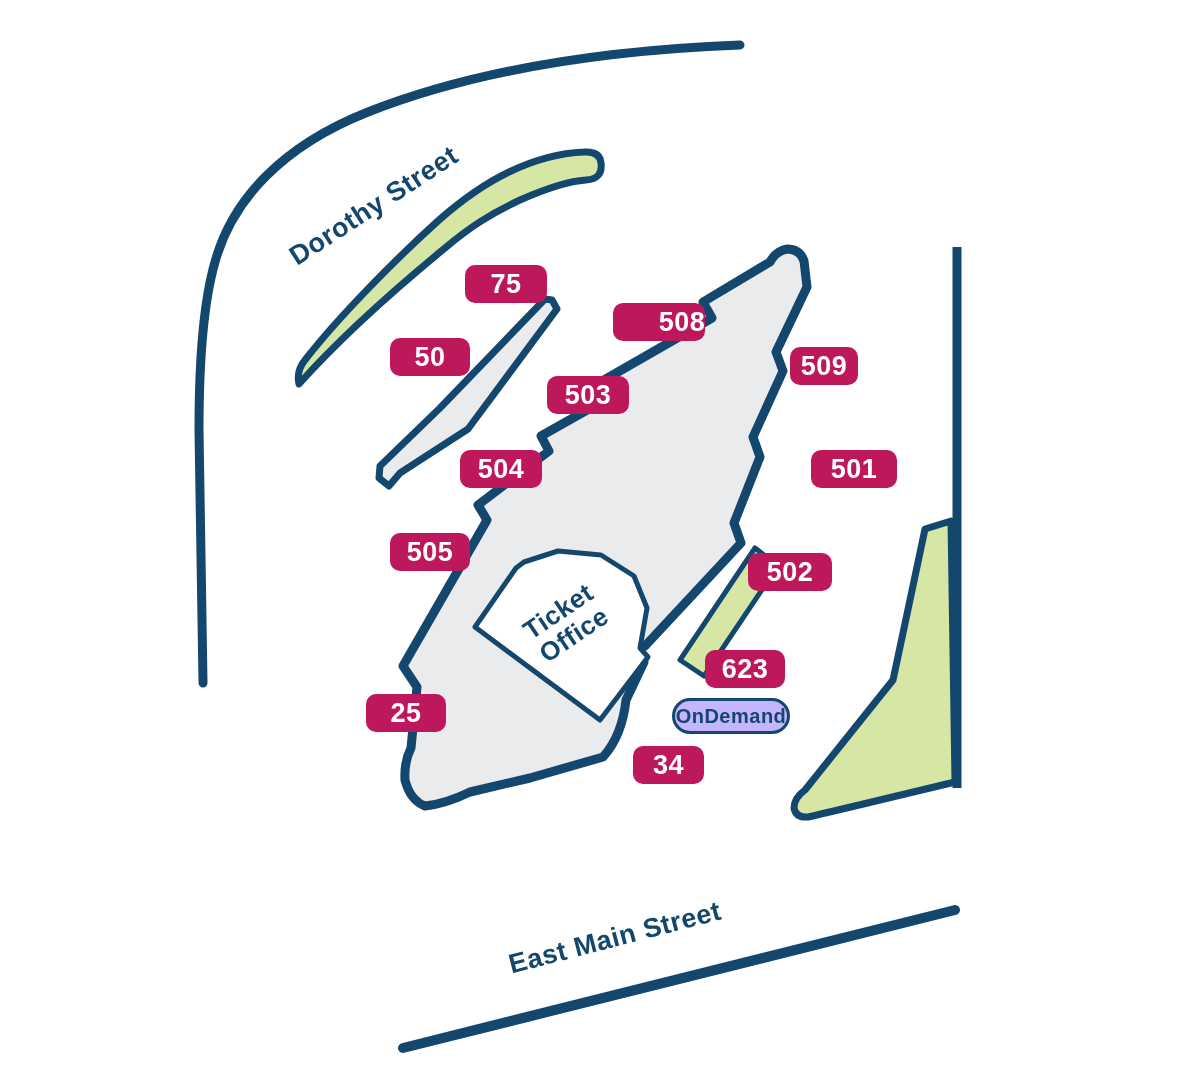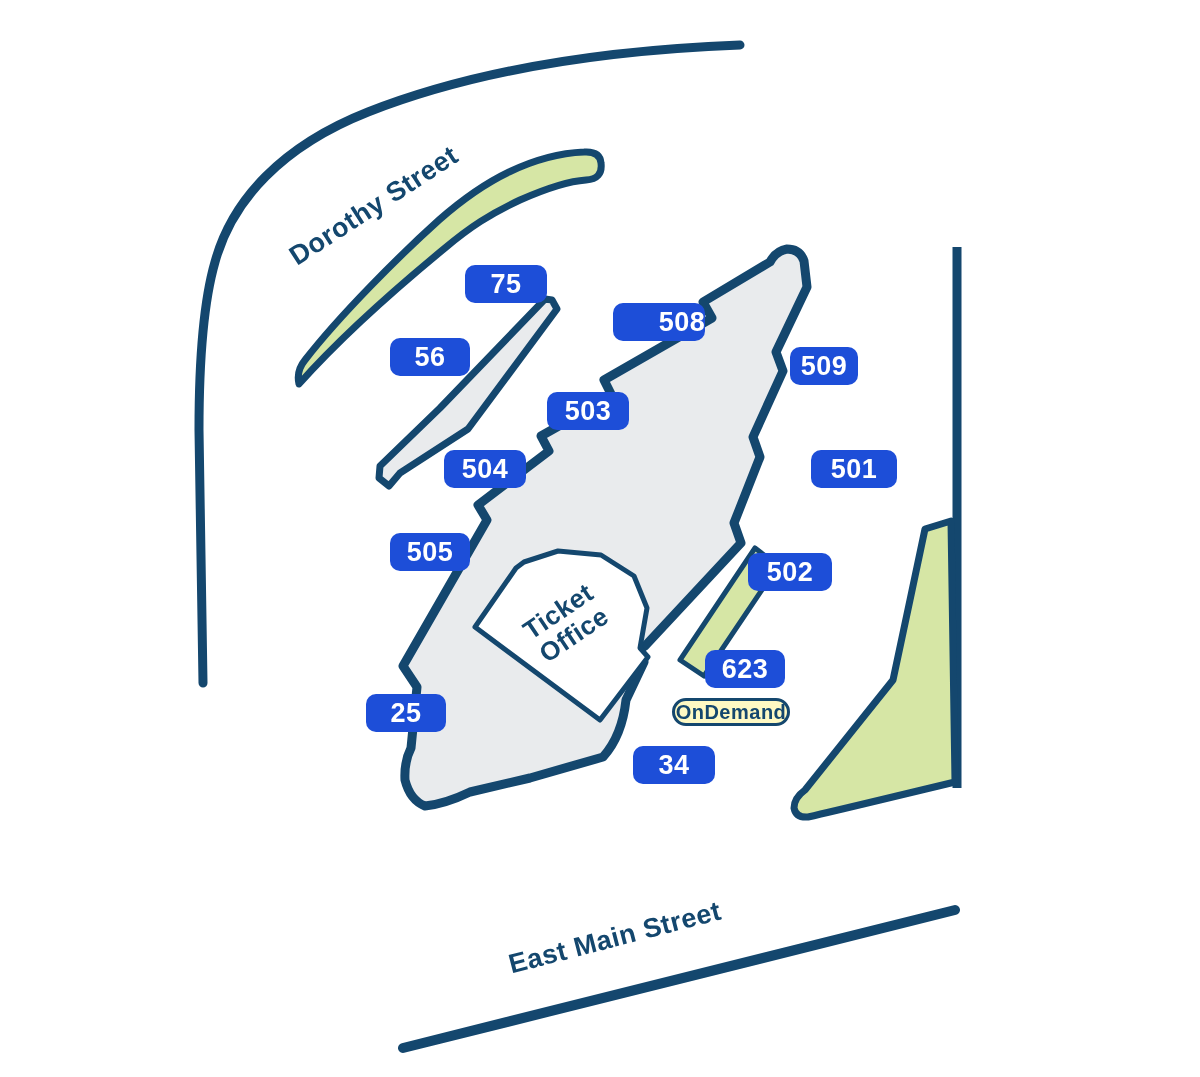--- a/index.html
+++ b/index.html
@@ -3,27 +3,27 @@
 <meta charset="utf-8">
 <style>
   html,body{margin:0;padding:0;background:#ffffff;}
   #stage{
     position:relative;width:1200px;height:1077px;background:#ffffff;overflow:hidden;
     font-family:"Liberation Sans", sans-serif;
   }
   #map-svg{position:absolute;left:0;top:0;}
   .badge{
     position:absolute;box-sizing:border-box;height:38px;
-    background:#1d4ed8;color:#ffffff;border-radius:10px;
+    background:#be185d;color:#ffffff;border-radius:10px;
     display:flex;align-items:center;justify-content:center;
     font-weight:700;font-size:27px;letter-spacing:0.5px;
   }
   .badge-light{
-    position:absolute;box-sizing:border-box;height:28px;
-    background:#fef9c3;color:#14476e;border:3px solid #14476e;border-radius:18px;
+    position:absolute;box-sizing:border-box;height:36px;
+    background:#c4b5fd;color:#14476e;border:3px solid #14476e;border-radius:18px;
     display:flex;align-items:center;justify-content:center;
     font-weight:700;font-size:20px;letter-spacing:0.5px;
   }
   .street-label{
     position:absolute;color:#14476e;font-weight:700;font-size:27px;
     white-space:nowrap;transform-origin:center center;letter-spacing:0.5px;
   }
   .building-label{
     position:absolute;color:#14476e;font-weight:700;font-size:26px;
     text-align:center;line-height:1.08;transform-origin:center center;letter-spacing:0.5px;
@@ -94,37 +94,37 @@
   </svg>
 
   <div class="street-label" style="left:374px;top:206px;transform:translate(-50%,-50%) rotate(-33deg);">Dorothy Street</div>
 
   <div class="street-label" style="left:615px;top:938px;transform:translate(-50%,-50%) rotate(-14.5deg);">East Main Street</div>
 
   <div class="building-label" style="left:566px;top:623px;width:120px;transform:translate(-50%,-50%) rotate(-34deg);">Ticket Office</div>
 
   <div class="badge" style="left:465px;top:265px;width:82px;">75</div>
 
-  <div class="badge" style="left:390px;top:338px;width:80px;">56</div>
+  <div class="badge" style="left:390px;top:338px;width:80px;">50</div>
 
   <div class="badge" style="left:613px;top:303px;width:92px;padding-left:46px;">508</div>
 
   <div class="badge" style="left:790px;top:347px;width:68px;">509</div>
 
-  <div class="badge" style="left:547px;top:392px;width:82px;">503</div>
+  <div class="badge" style="left:547px;top:376px;width:82px;">503</div>
 
-  <div class="badge" style="left:444px;top:450px;width:82px;">504</div>
+  <div class="badge" style="left:460px;top:450px;width:82px;">504</div>
 
   <div class="badge" style="left:770px;top:450px;width:86px;margin-left:41px;">501</div>
 
   <div class="badge" style="left:390px;top:533px;width:80px;">505</div>
 
   <div class="badge" style="left:748px;top:553px;width:84px;">502</div>
 
   <div class="badge" style="left:322px;top:694px;width:80px;margin-left:44px;">25</div>
 
   <div class="badge" style="left:705px;top:650px;width:80px;">623</div>
 
-  <div class="badge" style="left:633px;top:746px;width:82px;">34</div>
+  <div class="badge" style="left:633px;top:746px;width:71px;">34</div>
 
   <div class="badge-light" style="left:672px;top:698px;width:118px;">OnDemand</div>
 
 </div>
 
 </body></html>

